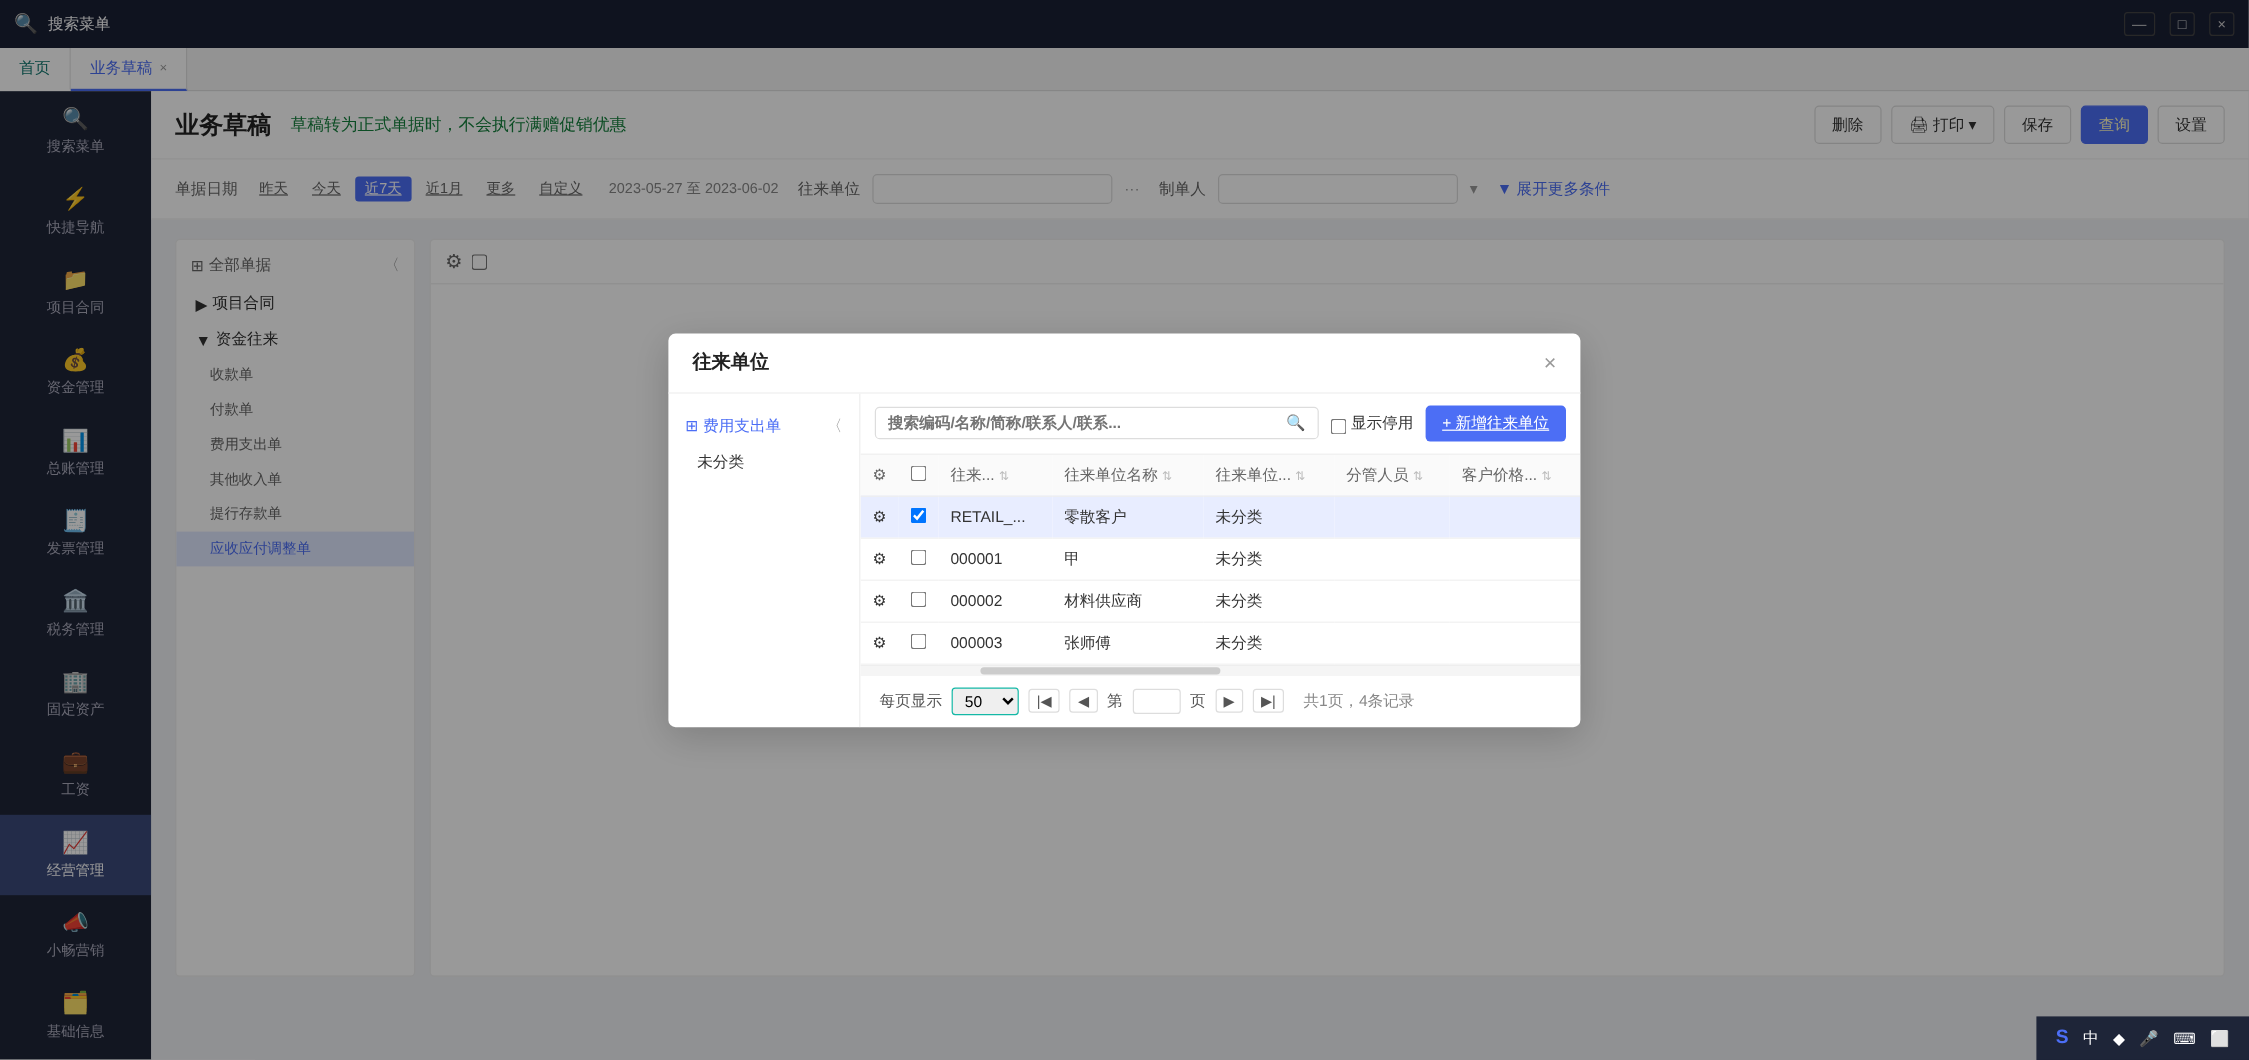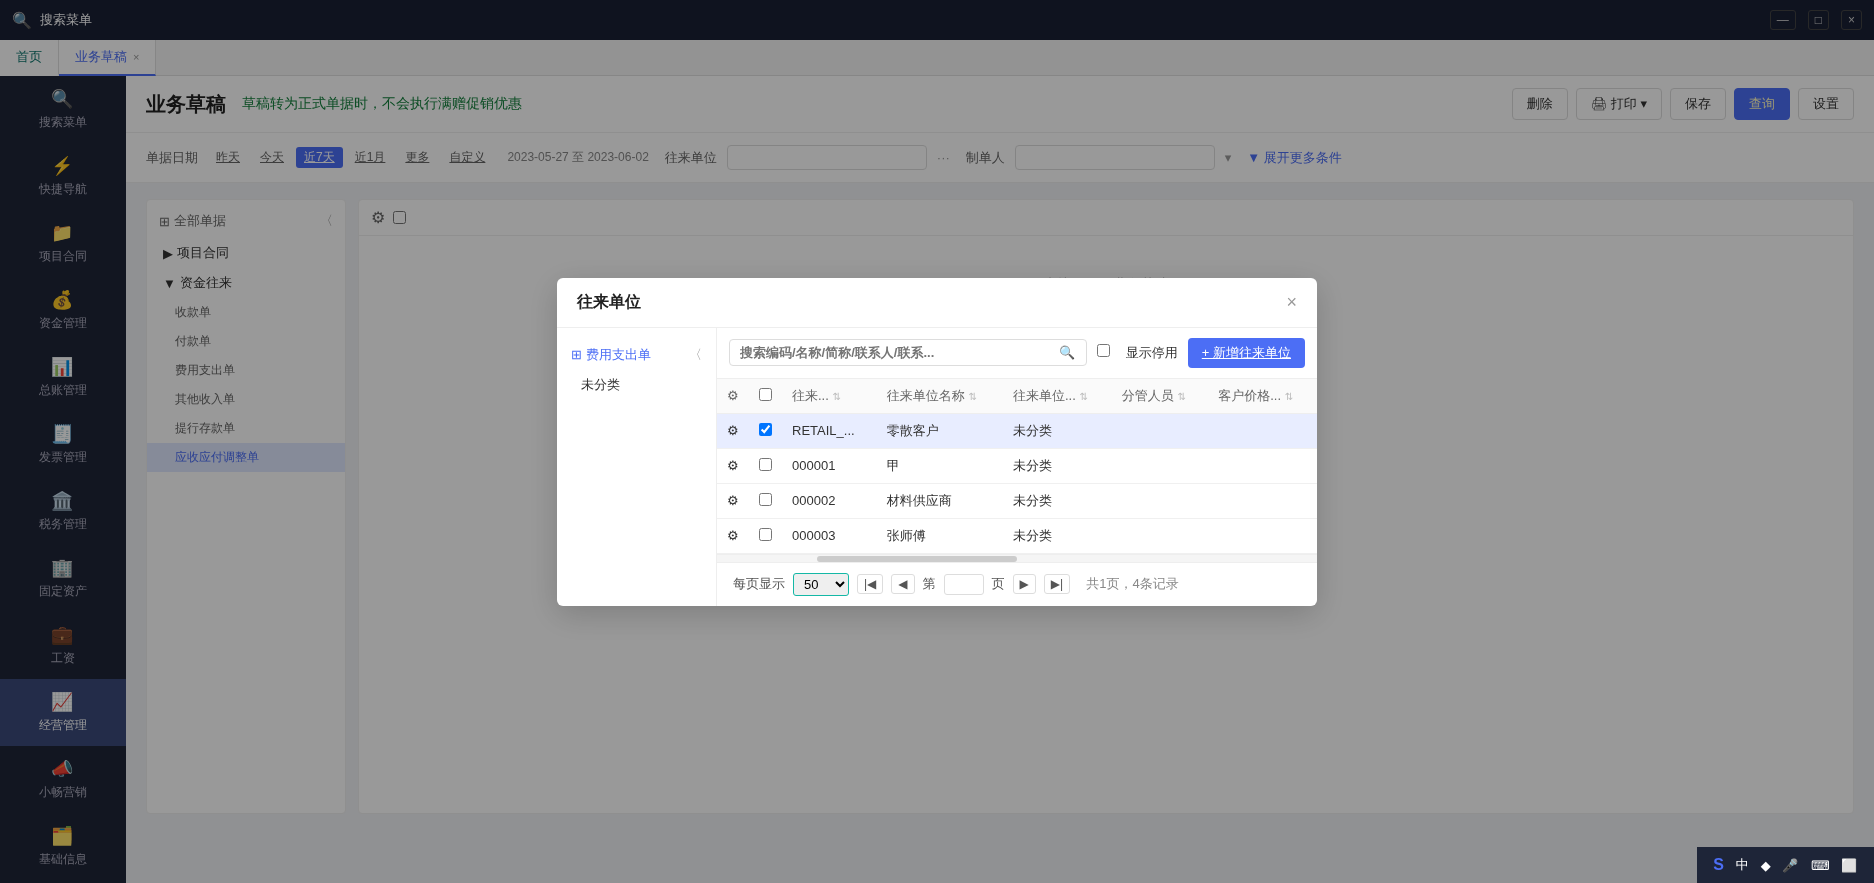--- a/index.html
+++ b/index.html
@@ -246,21 +246,21 @@
       gap: 4px;
       color: #999;
     }
     .dialog-search input {
       border: none;
       outline: none;
       flex: 1;
       font-size: 13px;
       color: #333;
     }
-    .checkbox-label { display: flex; align-items: flex-start; gap: 16px; font-size: 13px; color: #333; cursor: pointer; }
+    .checkbox-label { display: flex; align-items: flex-end; gap: 4px; font-size: 13px; color: #333; cursor: pointer; }
     .btn-add { background: #4c6ef5; color: #fff; border: none; border-radius: 4px; padding: 6px 14px; font-size: 13px; cursor: pointer; white-space: nowrap; text-decoration: underline; }
 
     
     .data-table { width: 100%; border-collapse: collapse; font-size: 13px; }
     .data-table th {
       background: #fafafa;
       padding: 8px 10px;
       text-align: left;
       color: #666;
       font-weight: normal;

